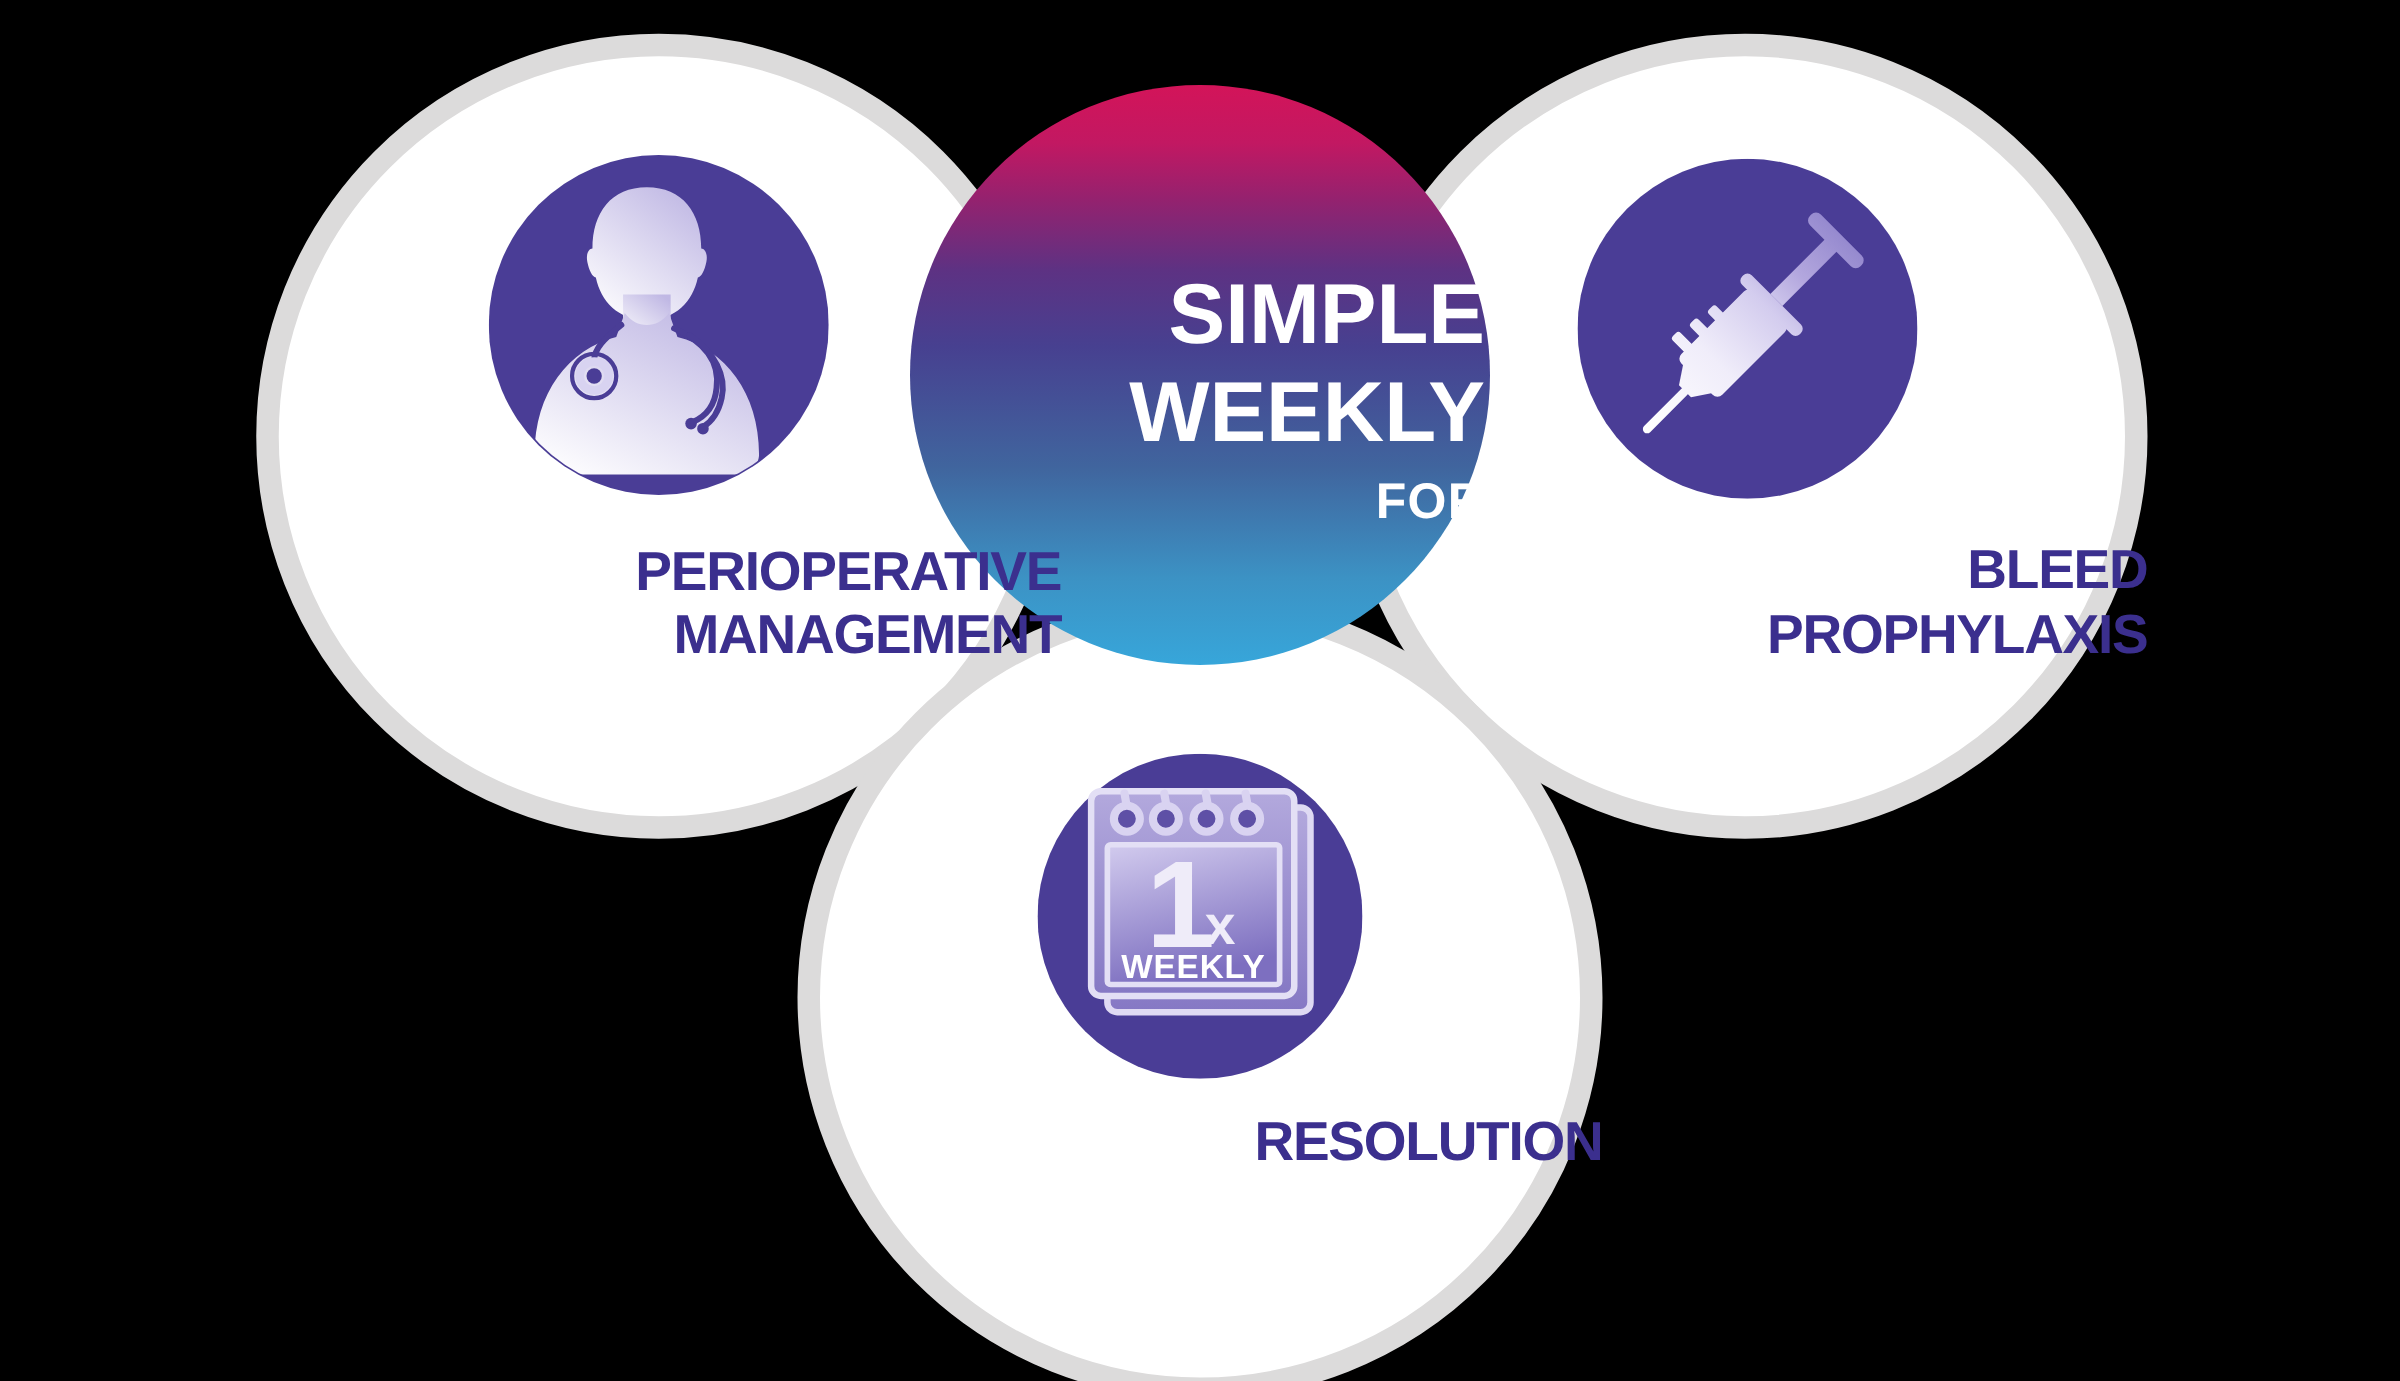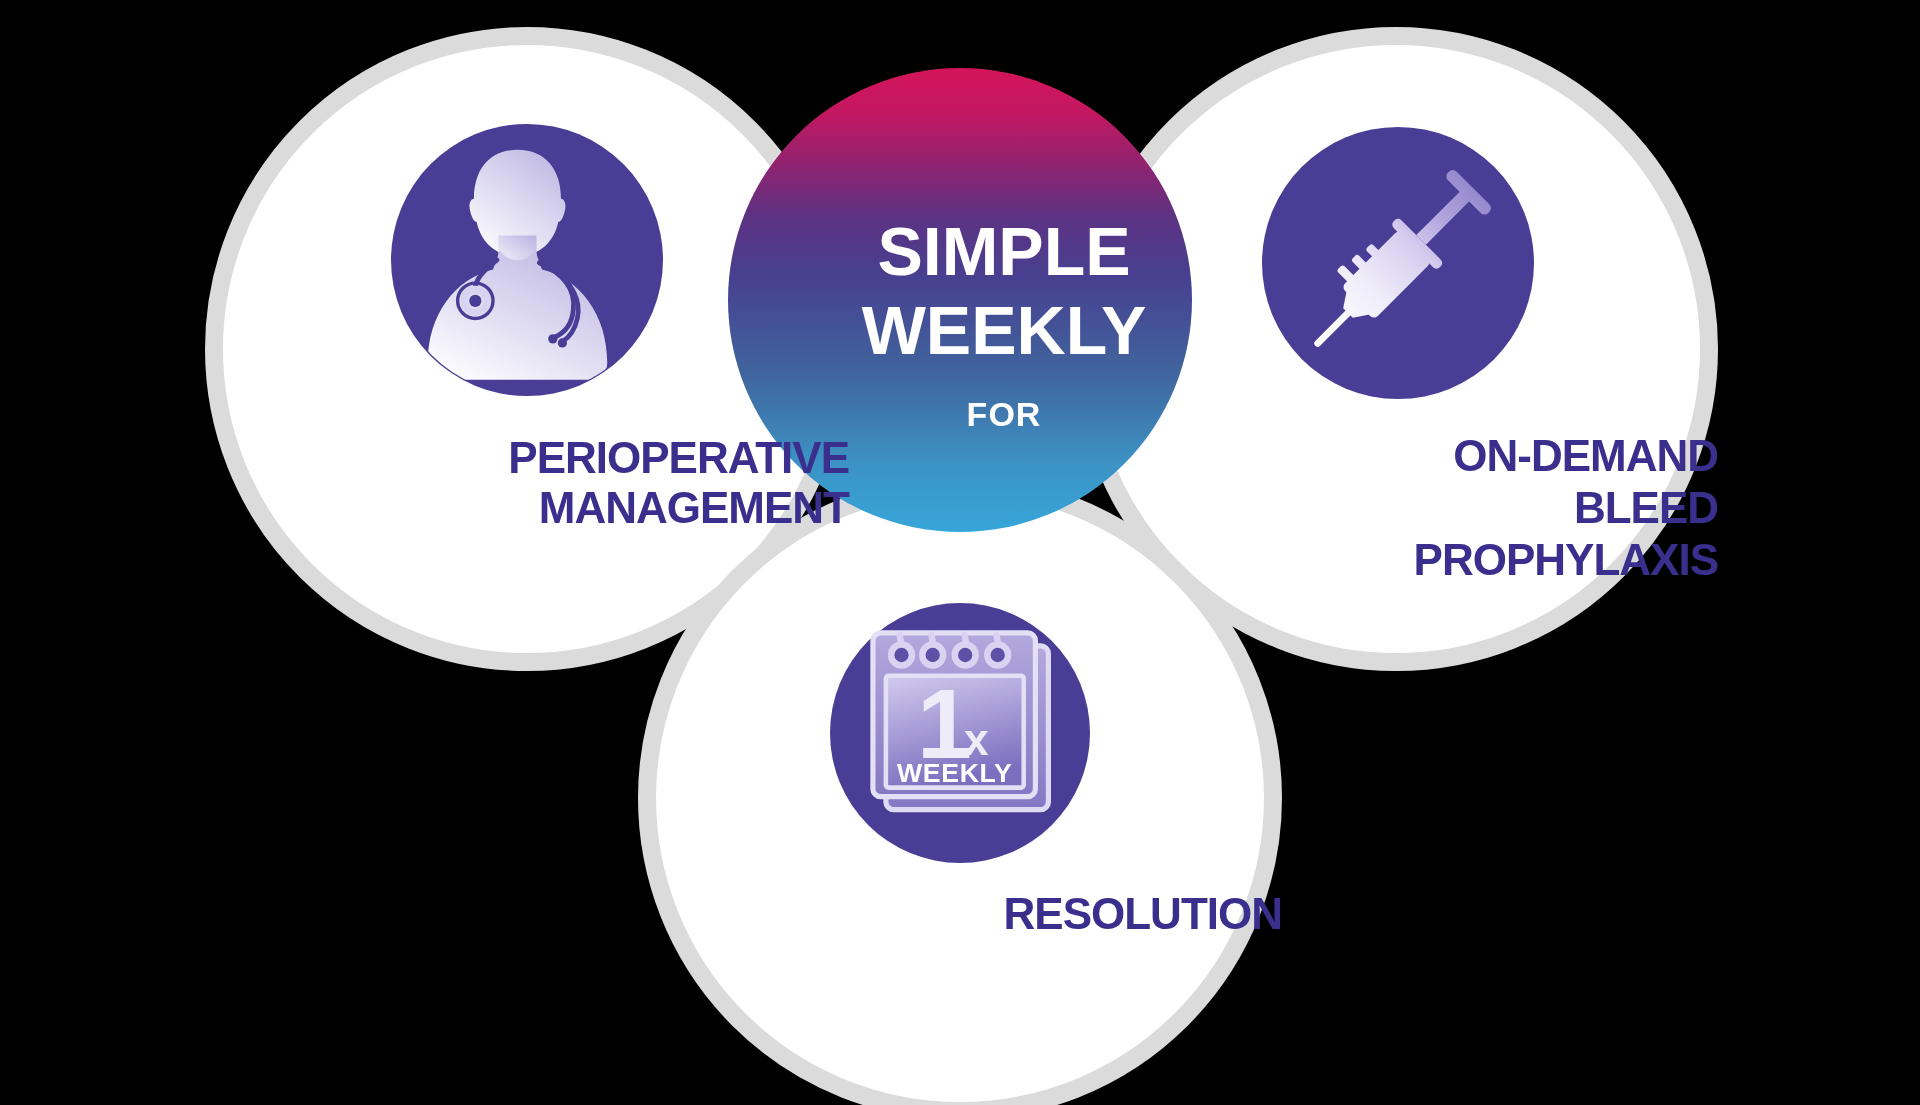--- a/index.html
+++ b/index.html
@@ -16,25 +16,25 @@
   .outer-right{left:1074px;top:27px;z-index:1;}
   .outer-bottom{left:638px;top:476px;z-index:2;}
   
   .center-circle{
     position:absolute;left:728px;top:68px;width:464px;height:464px;border-radius:50%;
     background:linear-gradient(180deg,#d31459 0%,#c21862 10%,#93226f 20%,#5d3283 32%,
       #474090 45%,#40659e 66%,#3c92c4 85%,#37a6da 100%);
     z-index:3;
   }
   .center-text{
-    position:absolute;left:772px;top:212px;width:464px;z-index:4;
-    text-align:center;color:#ffffff;font-weight:bold;
+    position:absolute;left:724px;top:212px;width:464px;z-index:4;
+    text-align:right;color:#ffffff;font-weight:bold;
   }
   .ct-line{font-size:68px;line-height:79px;letter-spacing:0px;}
-  .ct-for{font-size:34px;line-height:52px;margin-top:18px;letter-spacing:1px;}
+  .ct-for{font-size:40px;line-height:52px;margin-top:5px;letter-spacing:1px;}
   
   .icon-wrap{position:absolute;z-index:4;}
   .icon-left{left:391px;top:124px;width:272px;height:272px;}
   .icon-right{left:1262px;top:127px;width:272px;height:272px;}
   .icon-bottom{left:830px;top:603px;width:260px;height:260px;}
   .icon-wrap svg{display:block;width:100%;height:100%;}
   
   .node-label{
     position:absolute;z-index:4;width:644px;text-align:right;
     color:#3b2f8e;font-weight:bold;font-size:44px;letter-spacing:-1px;
@@ -162,21 +162,20 @@
       <text class="svg-bold-text" x="96" y="138" font-size="20.5" fill="#ffffff" text-anchor="middle" letter-spacing="0.5">WEEKLY</text>
     </svg>
   </div>
 
   <div class="node-label label-left">
     <div>PERIOPERATIVE</div>
     <div>MANAGEMENT</div>
   </div>
 
   <div class="node-label label-right">
-    <div>ON-DEMAND</div>
     <div>BLEED</div>
     <div>PROPHYLAXIS</div>
   </div>
 
   <div class="node-label label-bottom">
     <div>RESOLUTION</div>
   </div>
 
 </div>
 

